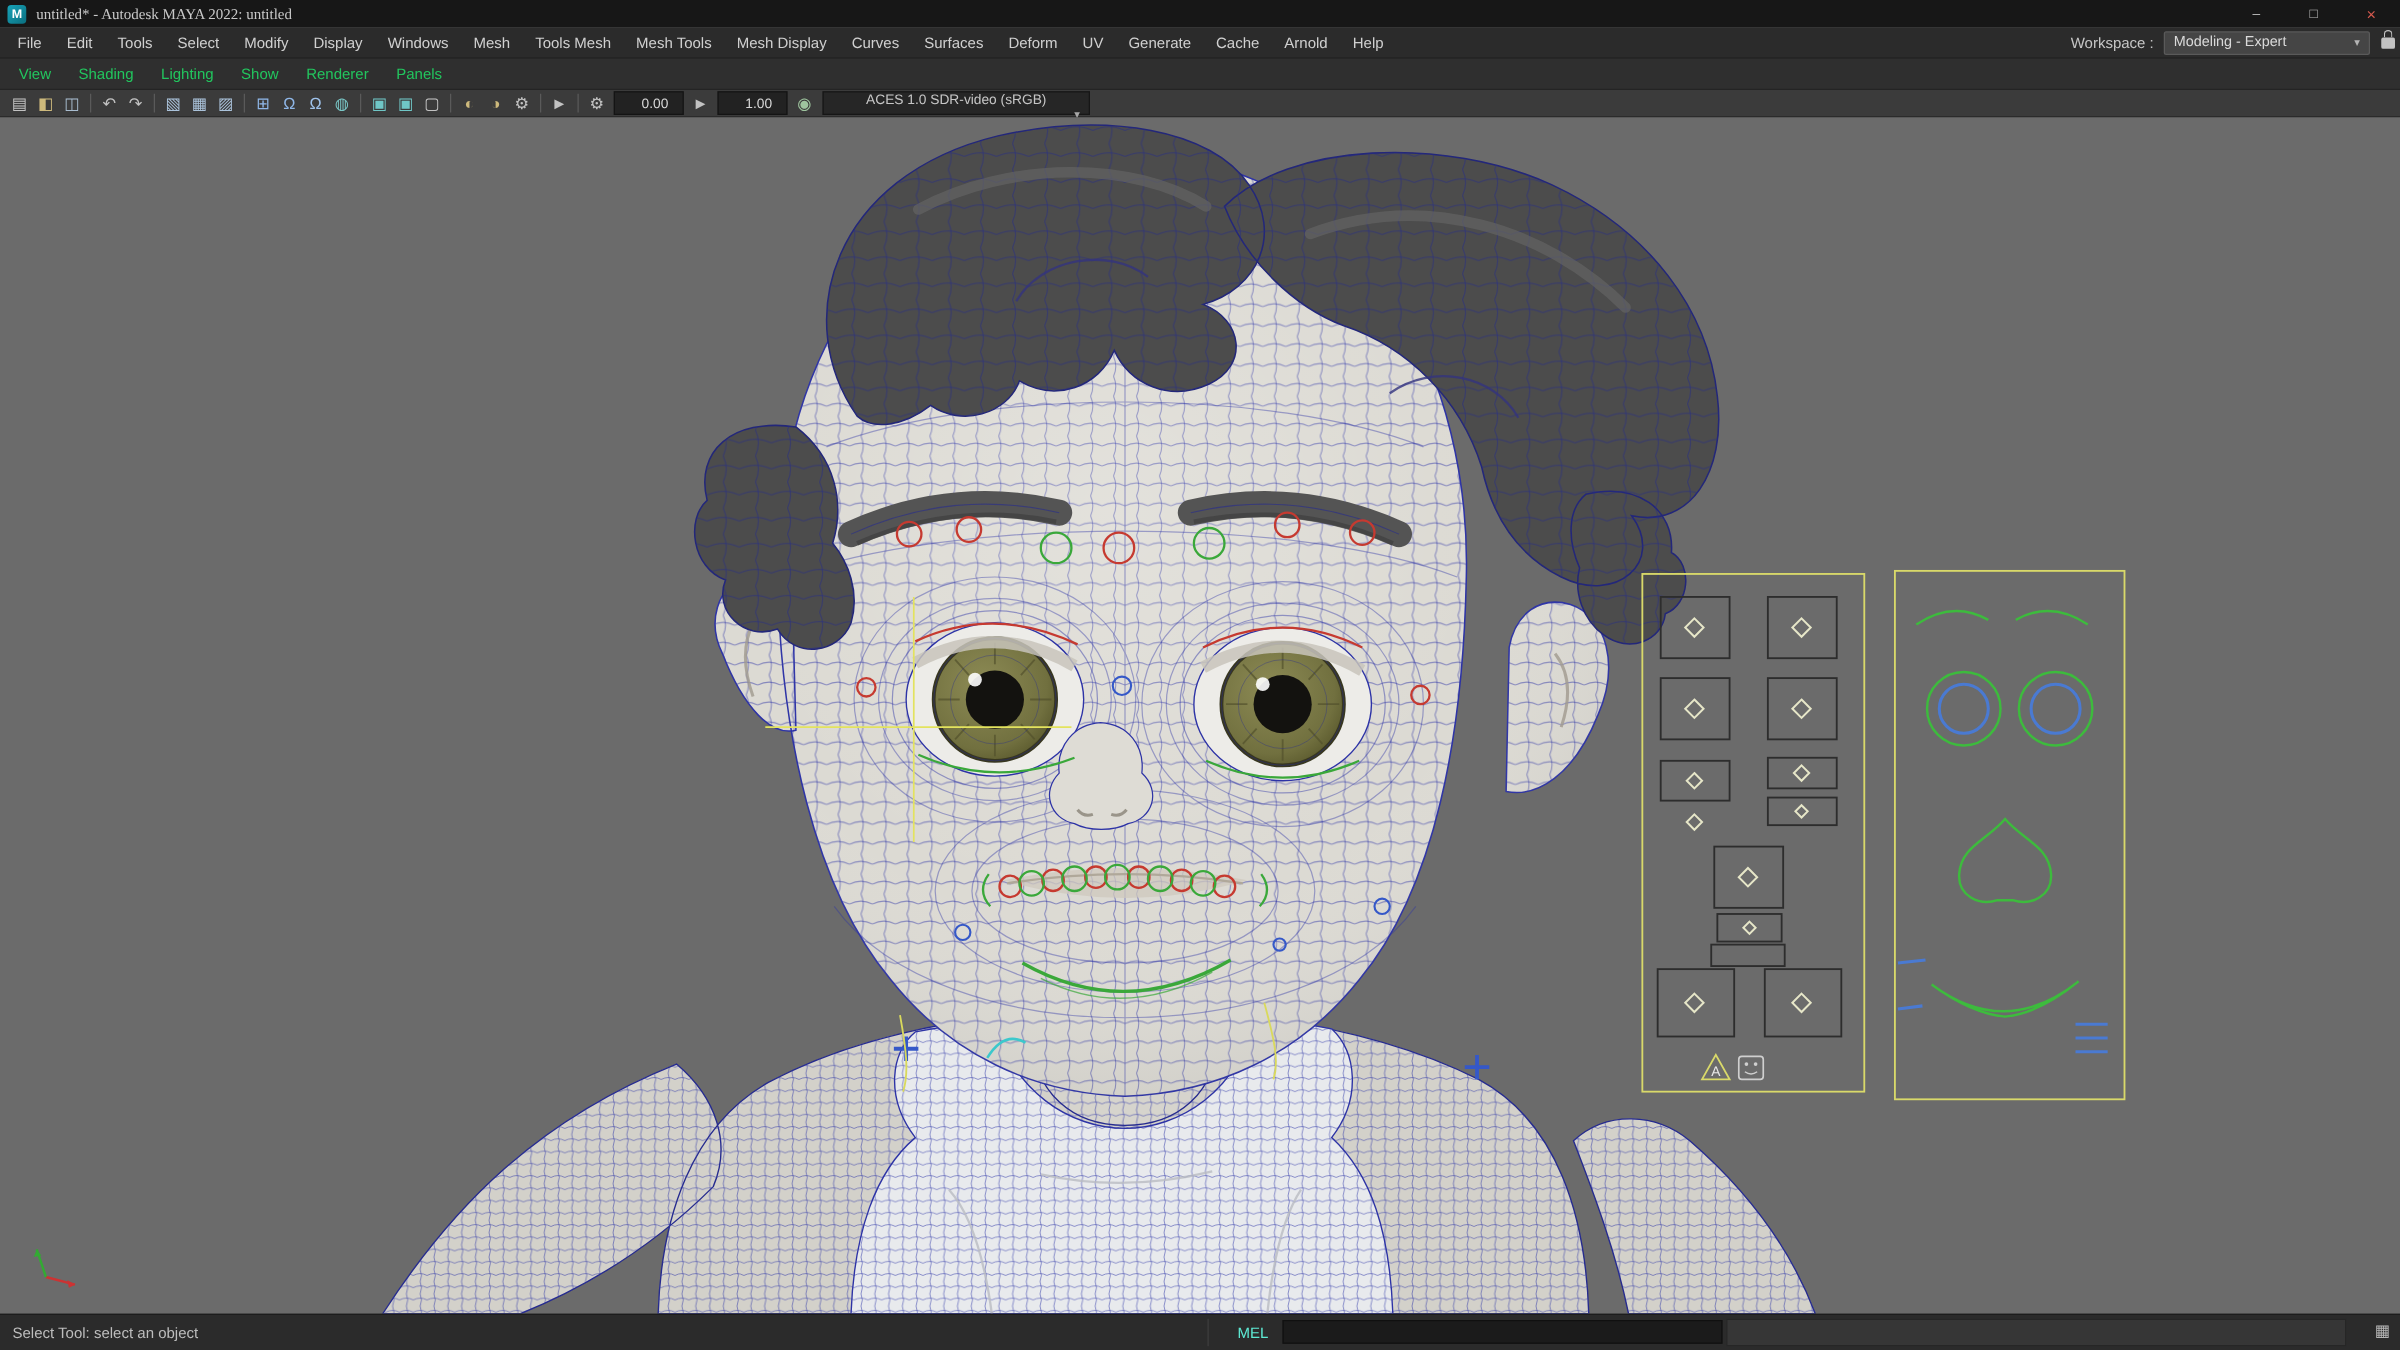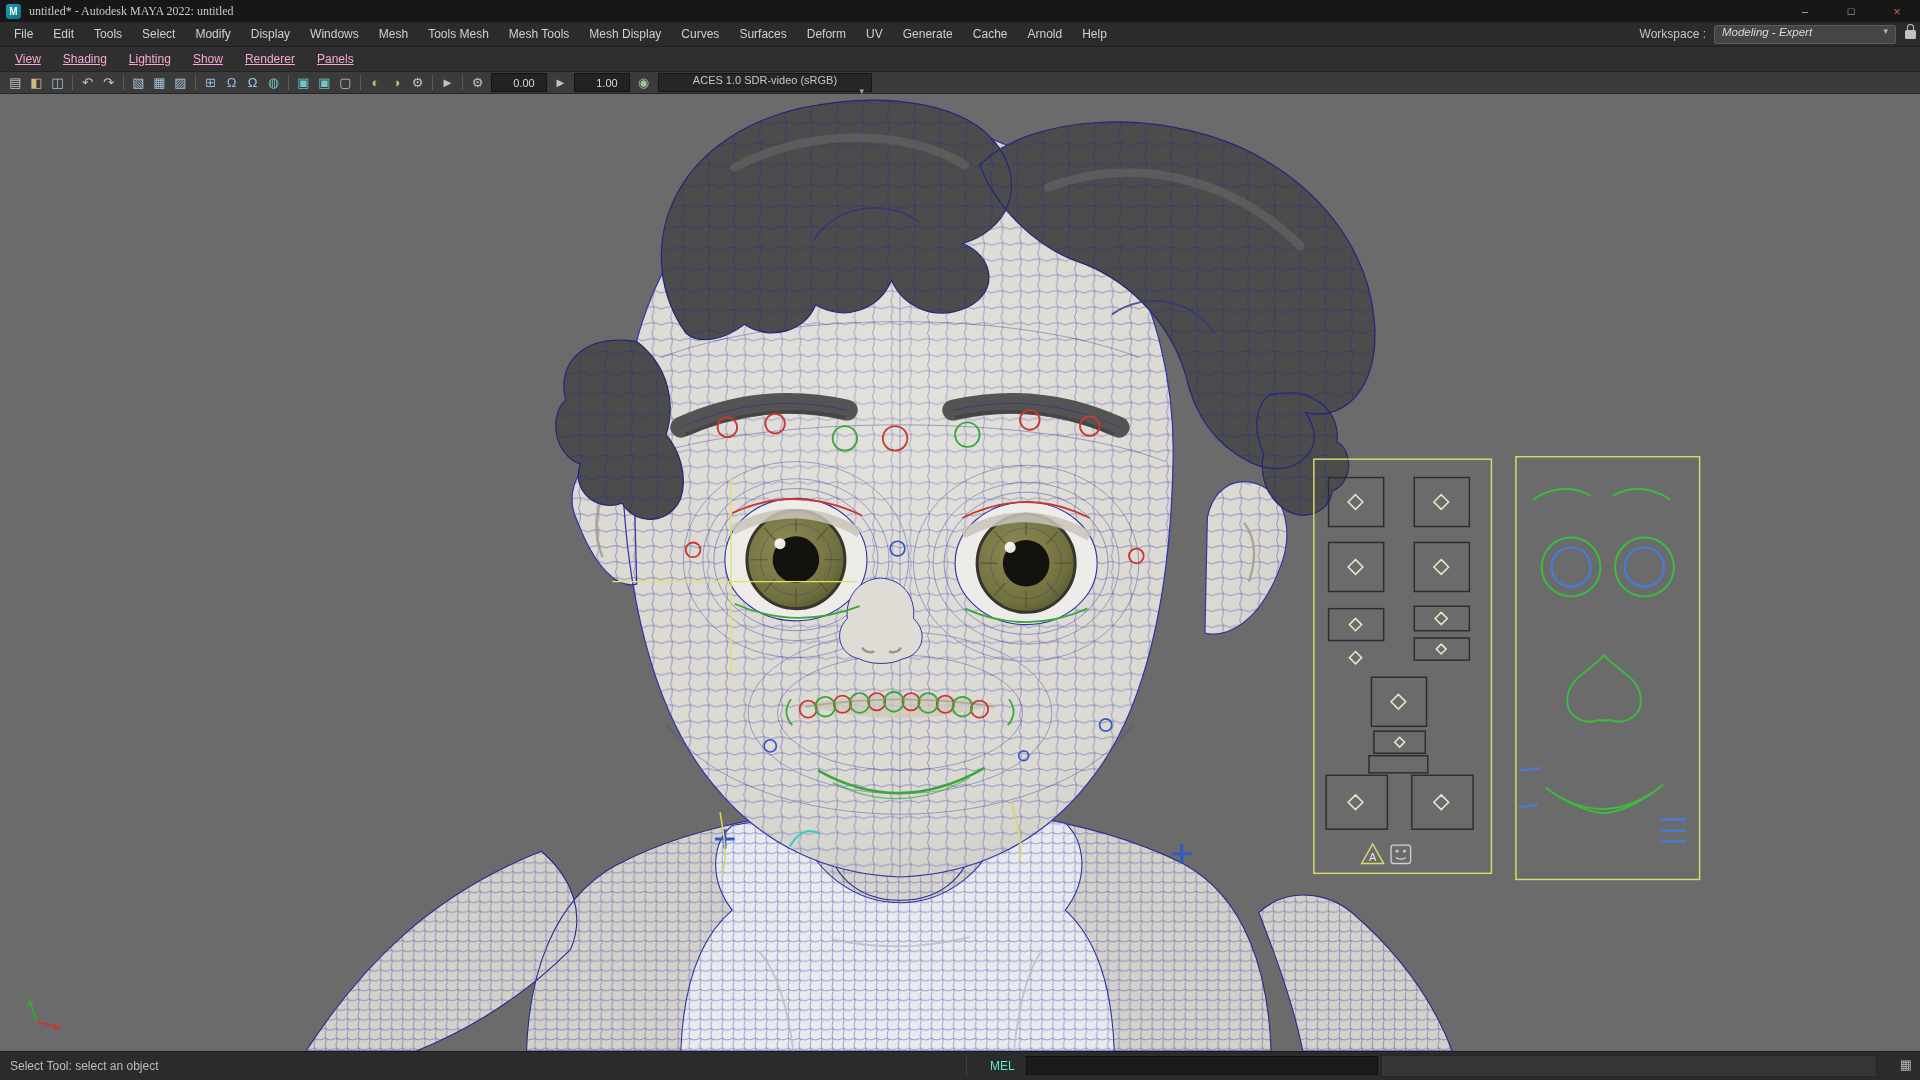--- a/index.html
+++ b/index.html
@@ -13,29 +13,29 @@
   .title-text{font-size:12px;color:#c9c9c9;font-family:Liberation Serif, serif;}
   .win-controls{margin-left:auto;display:flex;height:100%;}
   .win-btn{width:46px;display:flex;align-items:center;justify-content:center;font-size:11px;color:#bdbdbd;}
   .win-btn.close{color:#d4594e;font-size:13px;}
   
   #menubar{top:22px;height:25px;background:#2b2b2b;border-bottom:1px solid #1f1f1f;
     display:flex;align-items:center;font-size:12px;color:#d0d0d0;padding-left:4px;}
   .menu-item{padding:0 10px;line-height:24px;white-space:nowrap;}
   .workspace{margin-left:auto;display:flex;align-items:center;padding-right:4px;}
   .ws-label{font-size:12px;color:#c6c6c6;margin-right:8px;}
-  .ws-select{width:182px;height:19px;background:#454545;border:1px solid #5a5a5a;border-radius:2px;
-    display:flex;font-size:11.5px;color:#dadada;padding:0 7px;box-sizing:border-box;font-style:italic;}
+  .ws-select{width:165px;height:19px;background:#454545;border:1px solid #5a5a5a;border-radius:2px;
+    display:flex;align-items:center;font-size:11.5px;color:#dadada;padding:0 7px;box-sizing:border-box;}
   .ws-chev{margin-left:auto;font-size:9px;color:#b5b5b5;}
   .lock{width:11px;height:9px;background:#c2c2c2;border-radius:1.5px;position:relative;margin-left:9px;}
   .lock::before{content:"";position:absolute;top:-6px;left:1.5px;width:7px;height:6px;box-sizing:border-box;
     border:1.5px solid #c2c2c2;border-bottom:none;border-radius:4px 4px 0 0;}
   
   #panelmenu{top:47px;height:25px;background:#2f2f2f;border-bottom:1px solid #242424;
-    display:flex;align-items:center;font-size:12px;color:#f9a8d4;padding-left:4px;text-decoration:underline;}
+    display:flex;align-items:center;font-size:12px;color:#22c55e;padding-left:4px;}
   .pm-item{padding:0 11px;line-height:24px;}
   
   #iconbar{top:72px;height:22px;background:#3b3b3b;border-bottom:1px solid #272727;
     display:flex;align-items:center;padding-left:5px;}
   .tbi{width:21px;text-align:center;font-size:13px;line-height:22px;cursor:default;}
   .tbsep{width:1px;height:15px;background:#5a5a5a;margin:0 4px;}
   .tbfield{width:40px;height:15px;background:#222;border:1px solid #141414;color:#d8d8d8;
     font-size:11px;text-align:center;font-family:"Liberation Sans","DejaVu Sans",sans-serif;margin:0 3px;padding-left:12px;}
   .cs-select{height:17px;background:#262626;border:1px solid #161616;color:#c6c6c6;font-size:11px;
     display:flex;align-items:center;padding:0 7px;width:198px;margin-left:4px;flex-direction:column;}

